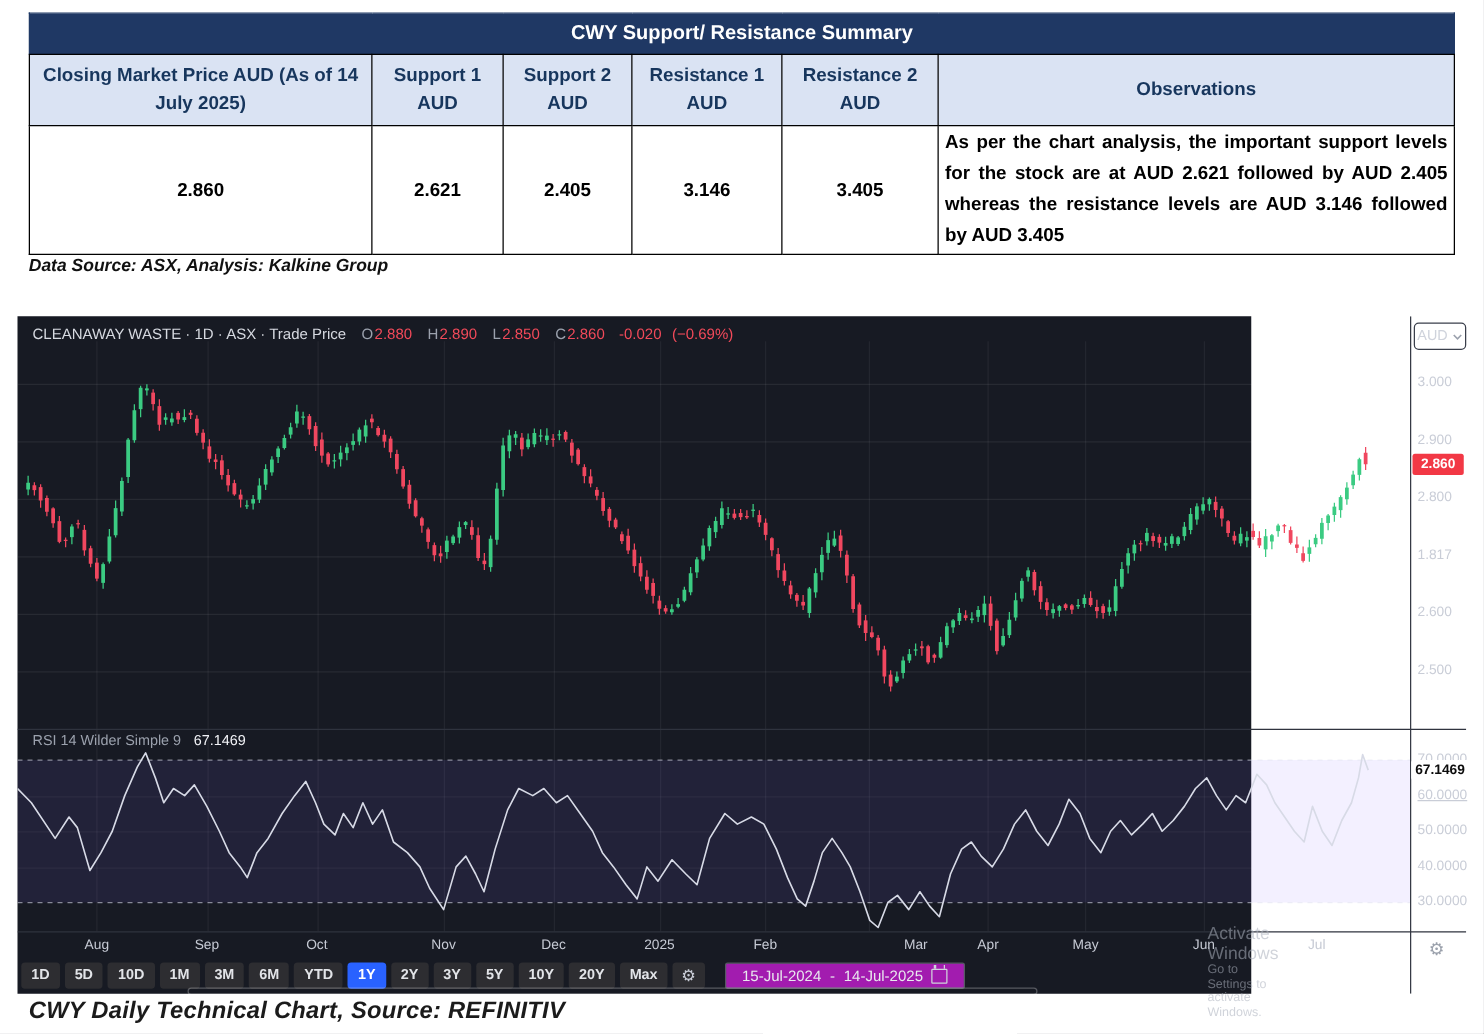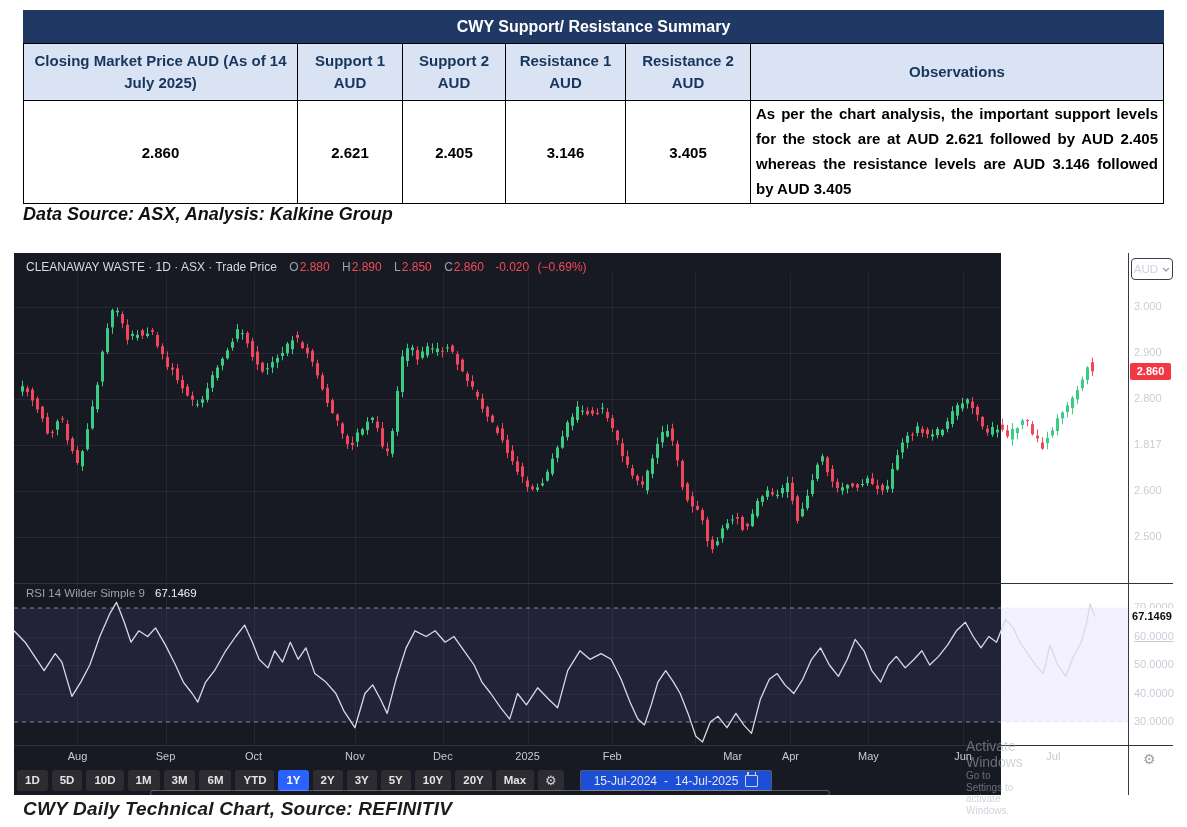--- a/index.html
+++ b/index.html
@@ -6,21 +6,21 @@
     font-family:"Liberation Sans",sans-serif;position:relative;}
   .abs{position:absolute;}
 
   
   table.summary{position:absolute;left:23px;top:10px;width:1140px;border-collapse:collapse;table-layout:fixed;}
   table.summary td{border:1px solid #000;}
   .title-cell{background:#1f3864;color:#ffffff;font-size:16px;font-weight:bold;text-align:center;height:30px;border:1px solid #1f3864 !important;border-bottom:1px solid #000 !important;}
   .head-cell{background:#dae3f3;color:#17365d;font-weight:bold;font-size:15px;text-align:center;height:56px;line-height:1.5;padding:0 2px;}
   .val-cell{height:100px;font-size:15px;font-weight:bold;color:#000;text-align:center;vertical-align:middle;background:#fff;}
   .obs-cell{font-size:15px;font-weight:bold;color:#000;text-align:justify;vertical-align:top;line-height:25px;padding:0 5px;background:#fff;}
-  .src-note{left:23px;top:204px;font-size:18px;font-weight:bold;font-style:italic;color:#111;}
+  .src-note{left:23px;top:204px;font-size:14px;font-weight:bold;font-style:italic;color:#111;}
   .fig-caption{left:23px;top:798px;font-size:19px;font-weight:bold;font-style:italic;color:#1b1b1b;letter-spacing:.2px;}
 
   
   #chart{position:absolute;left:14px;top:253px;width:987px;height:542px;background:#171a23;color:#d5d8e0;}
   #plot-svg{position:absolute;left:0;top:0;}
   .c-header{position:absolute;left:12px;top:7px;font-size:12px;color:#d6d9e0;white-space:nowrap;}
   .c-header .lb{color:#9ba1ad;margin-left:9px;}
   .c-header .rv{color:#f24a5a;margin-left:1px;}
   .rsi-header{position:absolute;left:12px;top:334px;font-size:11.5px;color:#9ba1ad;white-space:nowrap;}
   .rsi-header .rsi-val{color:#f2f3f7;margin-left:7px;}
@@ -30,21 +30,21 @@
   .rsi-badge{position:absolute;left:1115px;width:46px;height:16px;background:#ffffff;color:#0c0c0c;font-size:11px;font-weight:bold;
     text-align:center;line-height:16px;border-radius:2px;}
   .aud-box{position:absolute;left:1117px;top:5px;width:40px;height:20px;border:1px solid #3a3f4b;border-radius:4px;
     font-size:11.5px;color:#cfd3dc;display:flex;align-items:center;justify-content:center;gap:4px;}
   .month-lbl{position:absolute;top:497px;font-size:11px;color:#c6cad4;transform:translateX(-50%);white-space:nowrap;}
   #toolbar{position:absolute;left:3px;top:517px;height:21px;display:flex;align-items:center;}
   .tf{display:inline-block;height:21px;line-height:21px;padding:0 8px;margin-right:4px;background:#2d2d31;color:#e2e4e8;
     font-size:11.5px;font-weight:bold;border-radius:3px;text-align:center;}
   .tf.sel{background:#2962ff;color:#ffffff;}
   .tf.gearbtn{font-weight:normal;font-size:13px;padding:0 7px;color:#c9cdd7;}
-  .date-box{position:absolute;left:566px;top:517px;width:190px;height:19px;border:1px solid #555963;background:#1d4ed8;
+  .date-box{position:absolute;left:566px;top:517px;width:190px;height:19px;border:1px solid #555963;background:#a21caf;
     border-radius:2px;display:flex;align-items:center;justify-content:center;gap:7px;font-size:12px;color:#e8e9ee;}
   .cal-icon{width:11px;height:10px;border:1.4px solid #cfd3dc;border-radius:1px;position:relative;display:inline-block;}
   .cal-icon:before{content:"";position:absolute;left:1px;top:-4px;width:1.6px;height:3px;background:#cfd3dc;}
   .cal-icon:after{content:"";position:absolute;right:1px;top:-4px;width:1.6px;height:3px;background:#cfd3dc;}
   .axis-gear{position:absolute;left:1129px;top:498px;font-size:14px;color:#9aa0ab;}
   .watermark{position:absolute;left:952px;top:485px;color:#aab0bc;opacity:.55;line-height:1.15;}
   .watermark .w1{font-size:14px;}
   .watermark .w2{font-size:10px;}
   .scroll-strip{position:absolute;left:136px;top:537px;width:678px;height:4px;border:1px solid rgba(255,255,255,.28);border-radius:3px;}
 </style>

